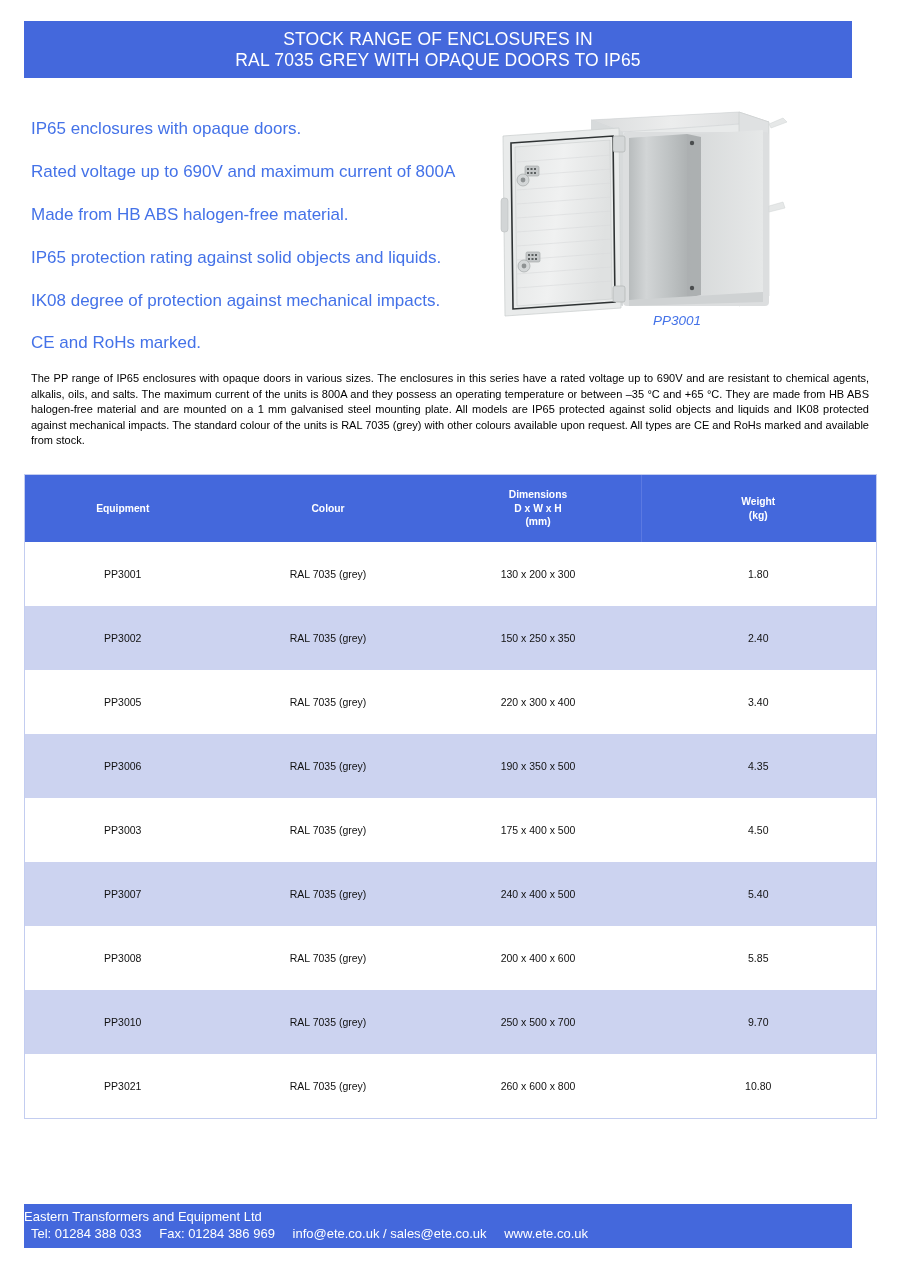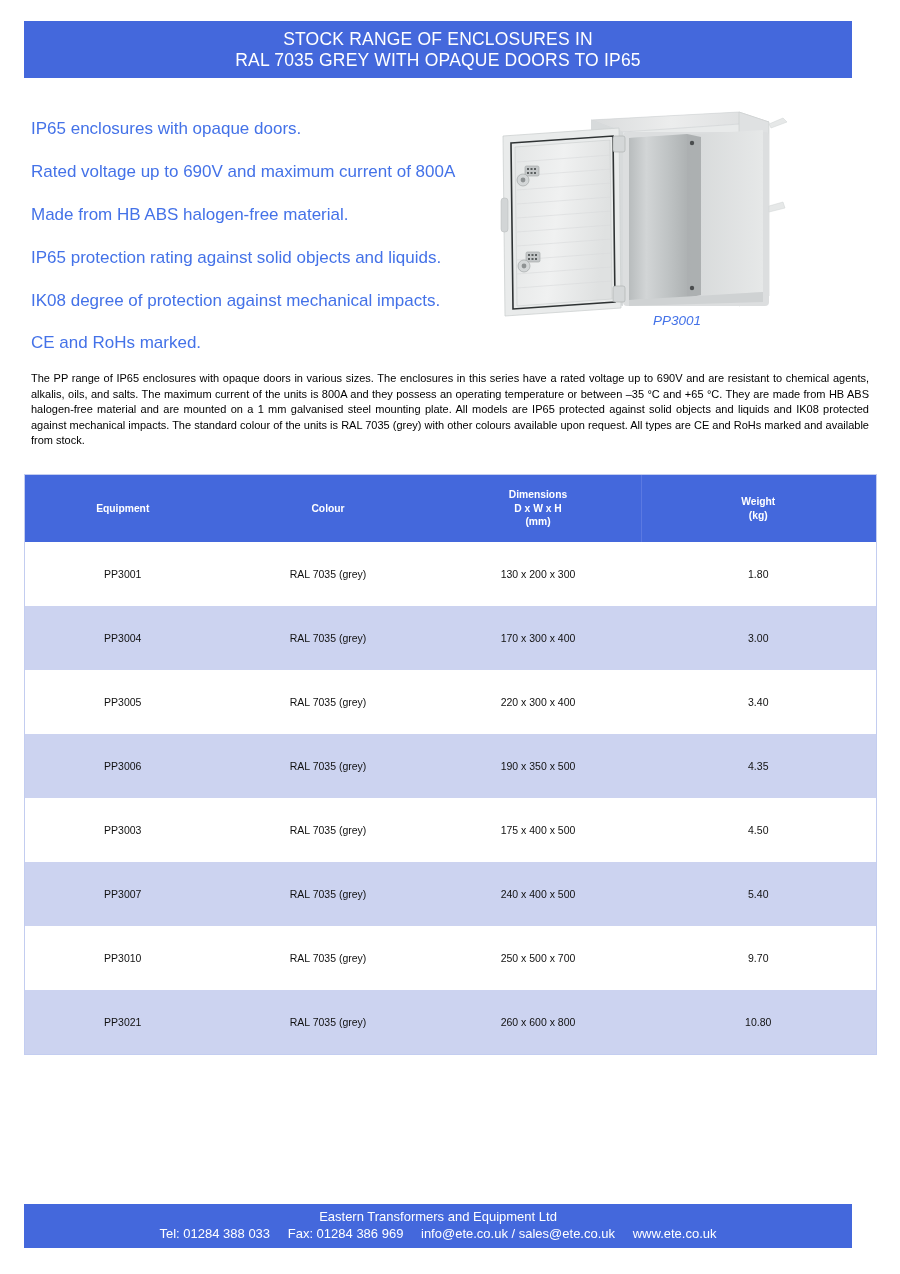--- a/index.html
+++ b/index.html
@@ -71,21 +71,21 @@
 
   .col-ref{width:196px;}
   .col-col{width:215px;}
   .col-dim{width:205px;}
   .col-wgt{width:236px;}
 
   
   .footer-bar{
     position:absolute;left:24px;top:1204px;width:828px;height:44px;
     background:#4468dc;color:#ffffff;
-    display:flex;flex-direction:column;align-items:center;justify-content:center;
+    display:flex;flex-direction:column;justify-content:center;
     line-height:1.3;
   }
   .footer-company{font-size:13px;}
   .footer-contact{font-size:13px;}
   .footer-contact span{margin:6px 7px;}
 </style>
 </head>
 <body>
 
 <div class="page">
@@ -238,24 +238,24 @@
       </tr>
     </thead>
     <tbody>
       <tr>
         <td>PP3001</td>
         <td>RAL 7035 (grey)</td>
         <td>130 x 200 x 300</td>
         <td>1.80</td>
       </tr>
       <tr>
-        <td>PP3004</td>
-        <td>RAL 7035 (grey)</td>
-        <td>170 x 300 x 400</td>
-        <td>3.00</td>
+        <td>PP3002</td>
+        <td>RAL 7035 (grey)</td>
+        <td>150 x 250 x 350</td>
+        <td>2.40</td>
       </tr>
       <tr>
         <td>PP3005</td>
         <td>RAL 7035 (grey)</td>
         <td>220 x 300 x 400</td>
         <td>3.40</td>
       </tr>
       <tr>
         <td>PP3006</td>
         <td>RAL 7035 (grey)</td>
@@ -266,20 +266,26 @@
         <td>PP3003</td>
         <td>RAL 7035 (grey)</td>
         <td>175 x 400 x 500</td>
         <td>4.50</td>
       </tr>
       <tr>
         <td>PP3007</td>
         <td>RAL 7035 (grey)</td>
         <td>240 x 400 x 500</td>
         <td>5.40</td>
+      </tr>
+      <tr>
+        <td>PP3008</td>
+        <td>RAL 7035 (grey)</td>
+        <td>200 x 400 x 600</td>
+        <td>5.85</td>
       </tr>
       <tr>
         <td>PP3010</td>
         <td>RAL 7035 (grey)</td>
         <td>250 x 500 x 700</td>
         <td>9.70</td>
       </tr>
       <tr>
         <td>PP3021</td>
         <td>RAL 7035 (grey)</td>

